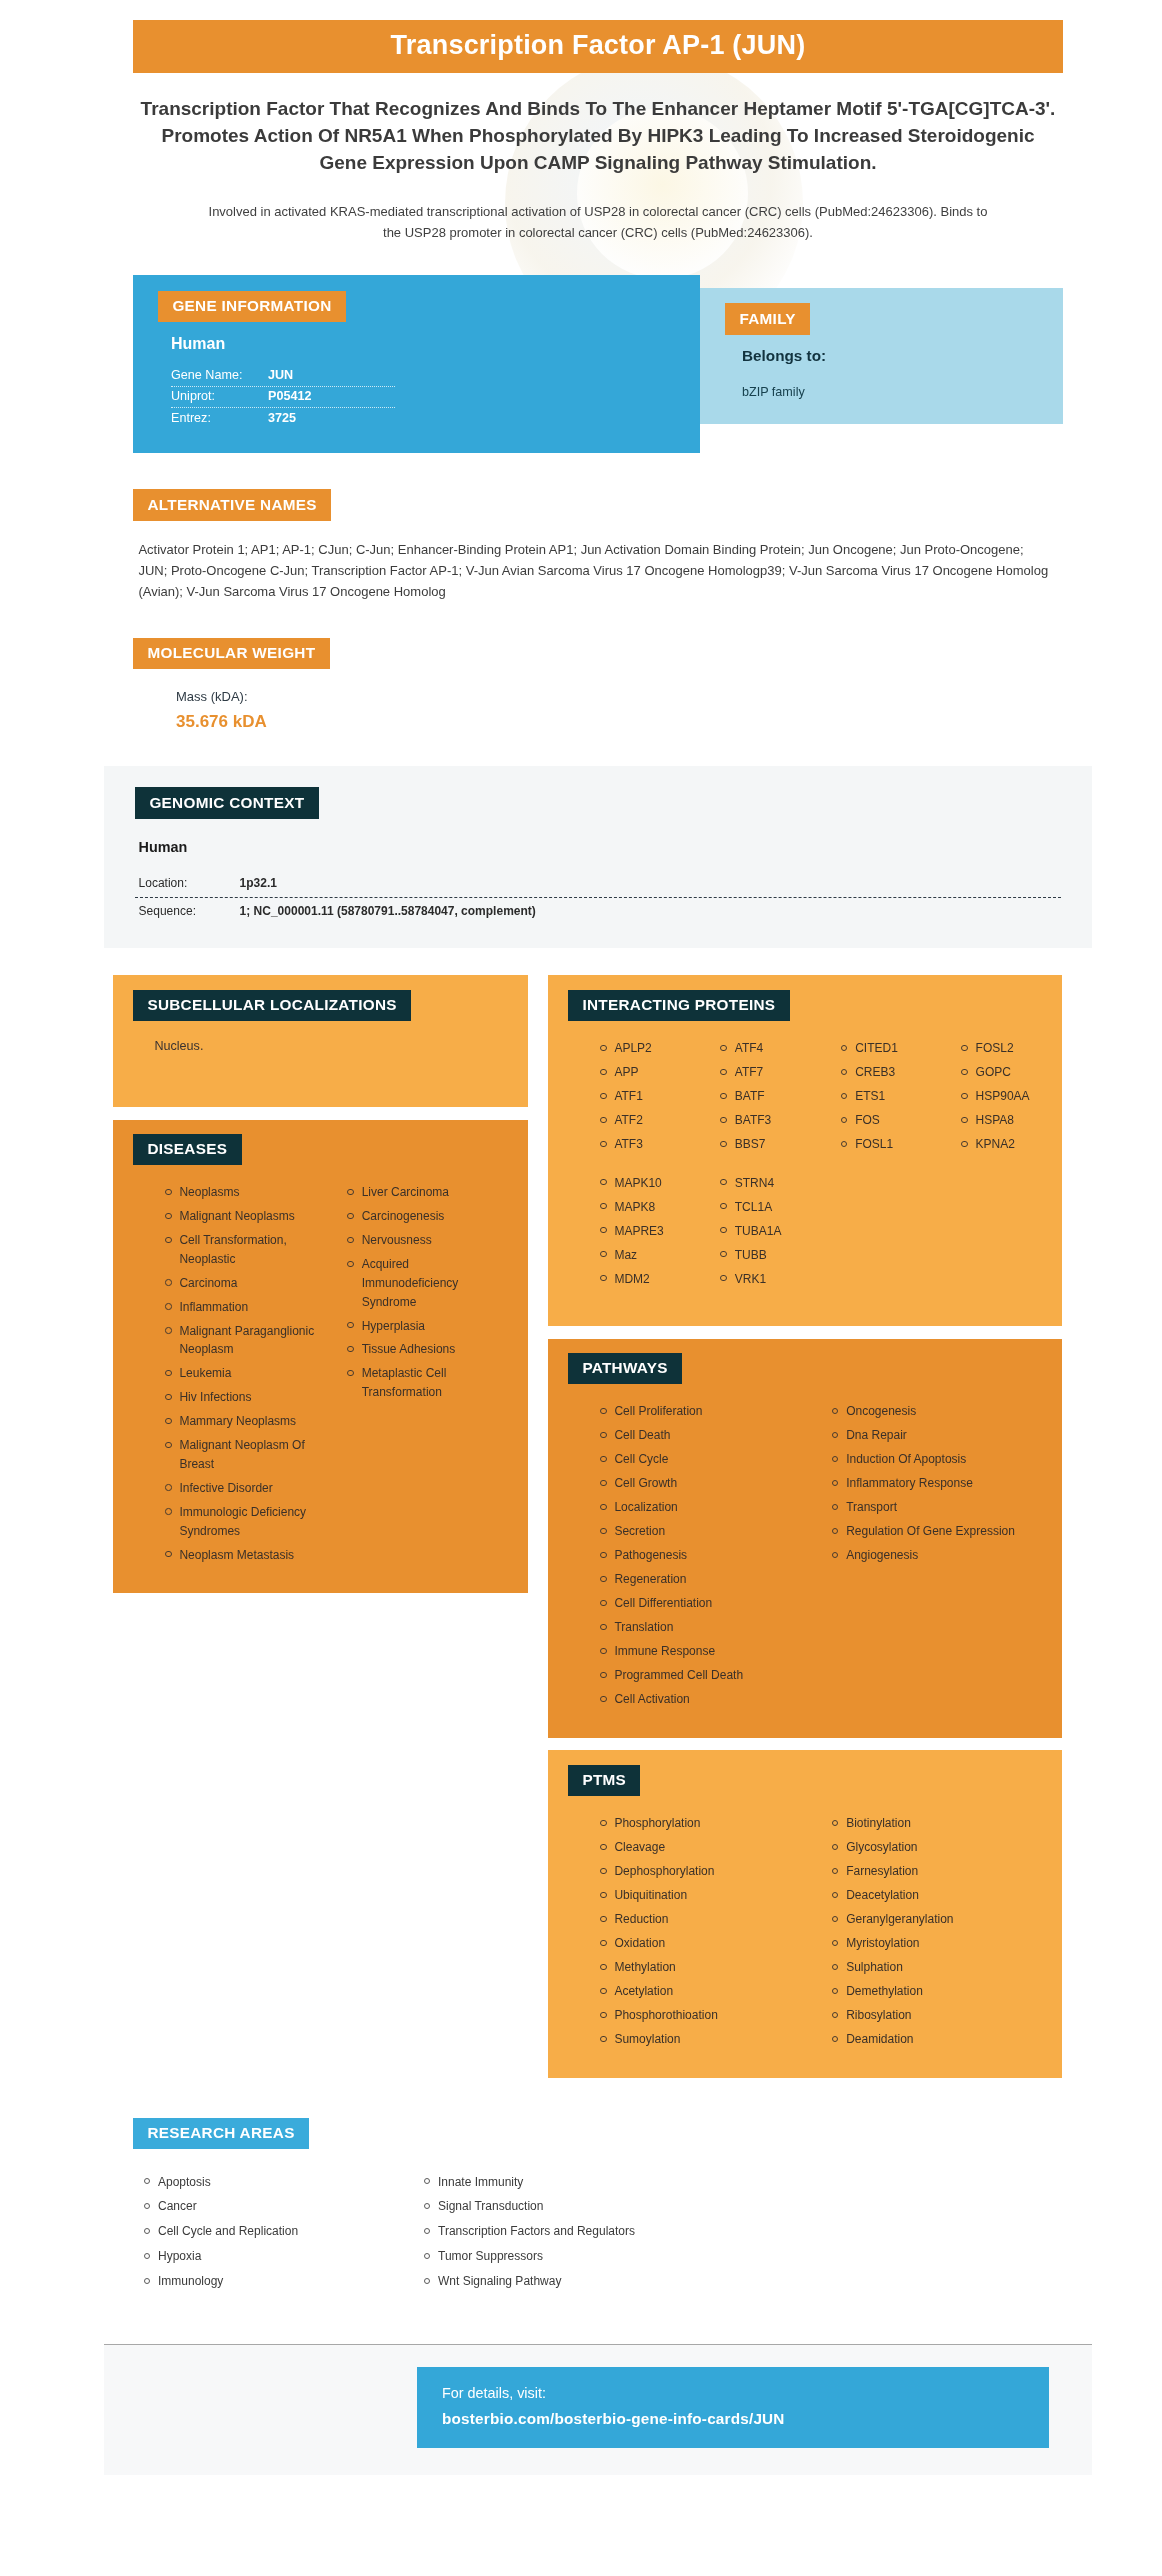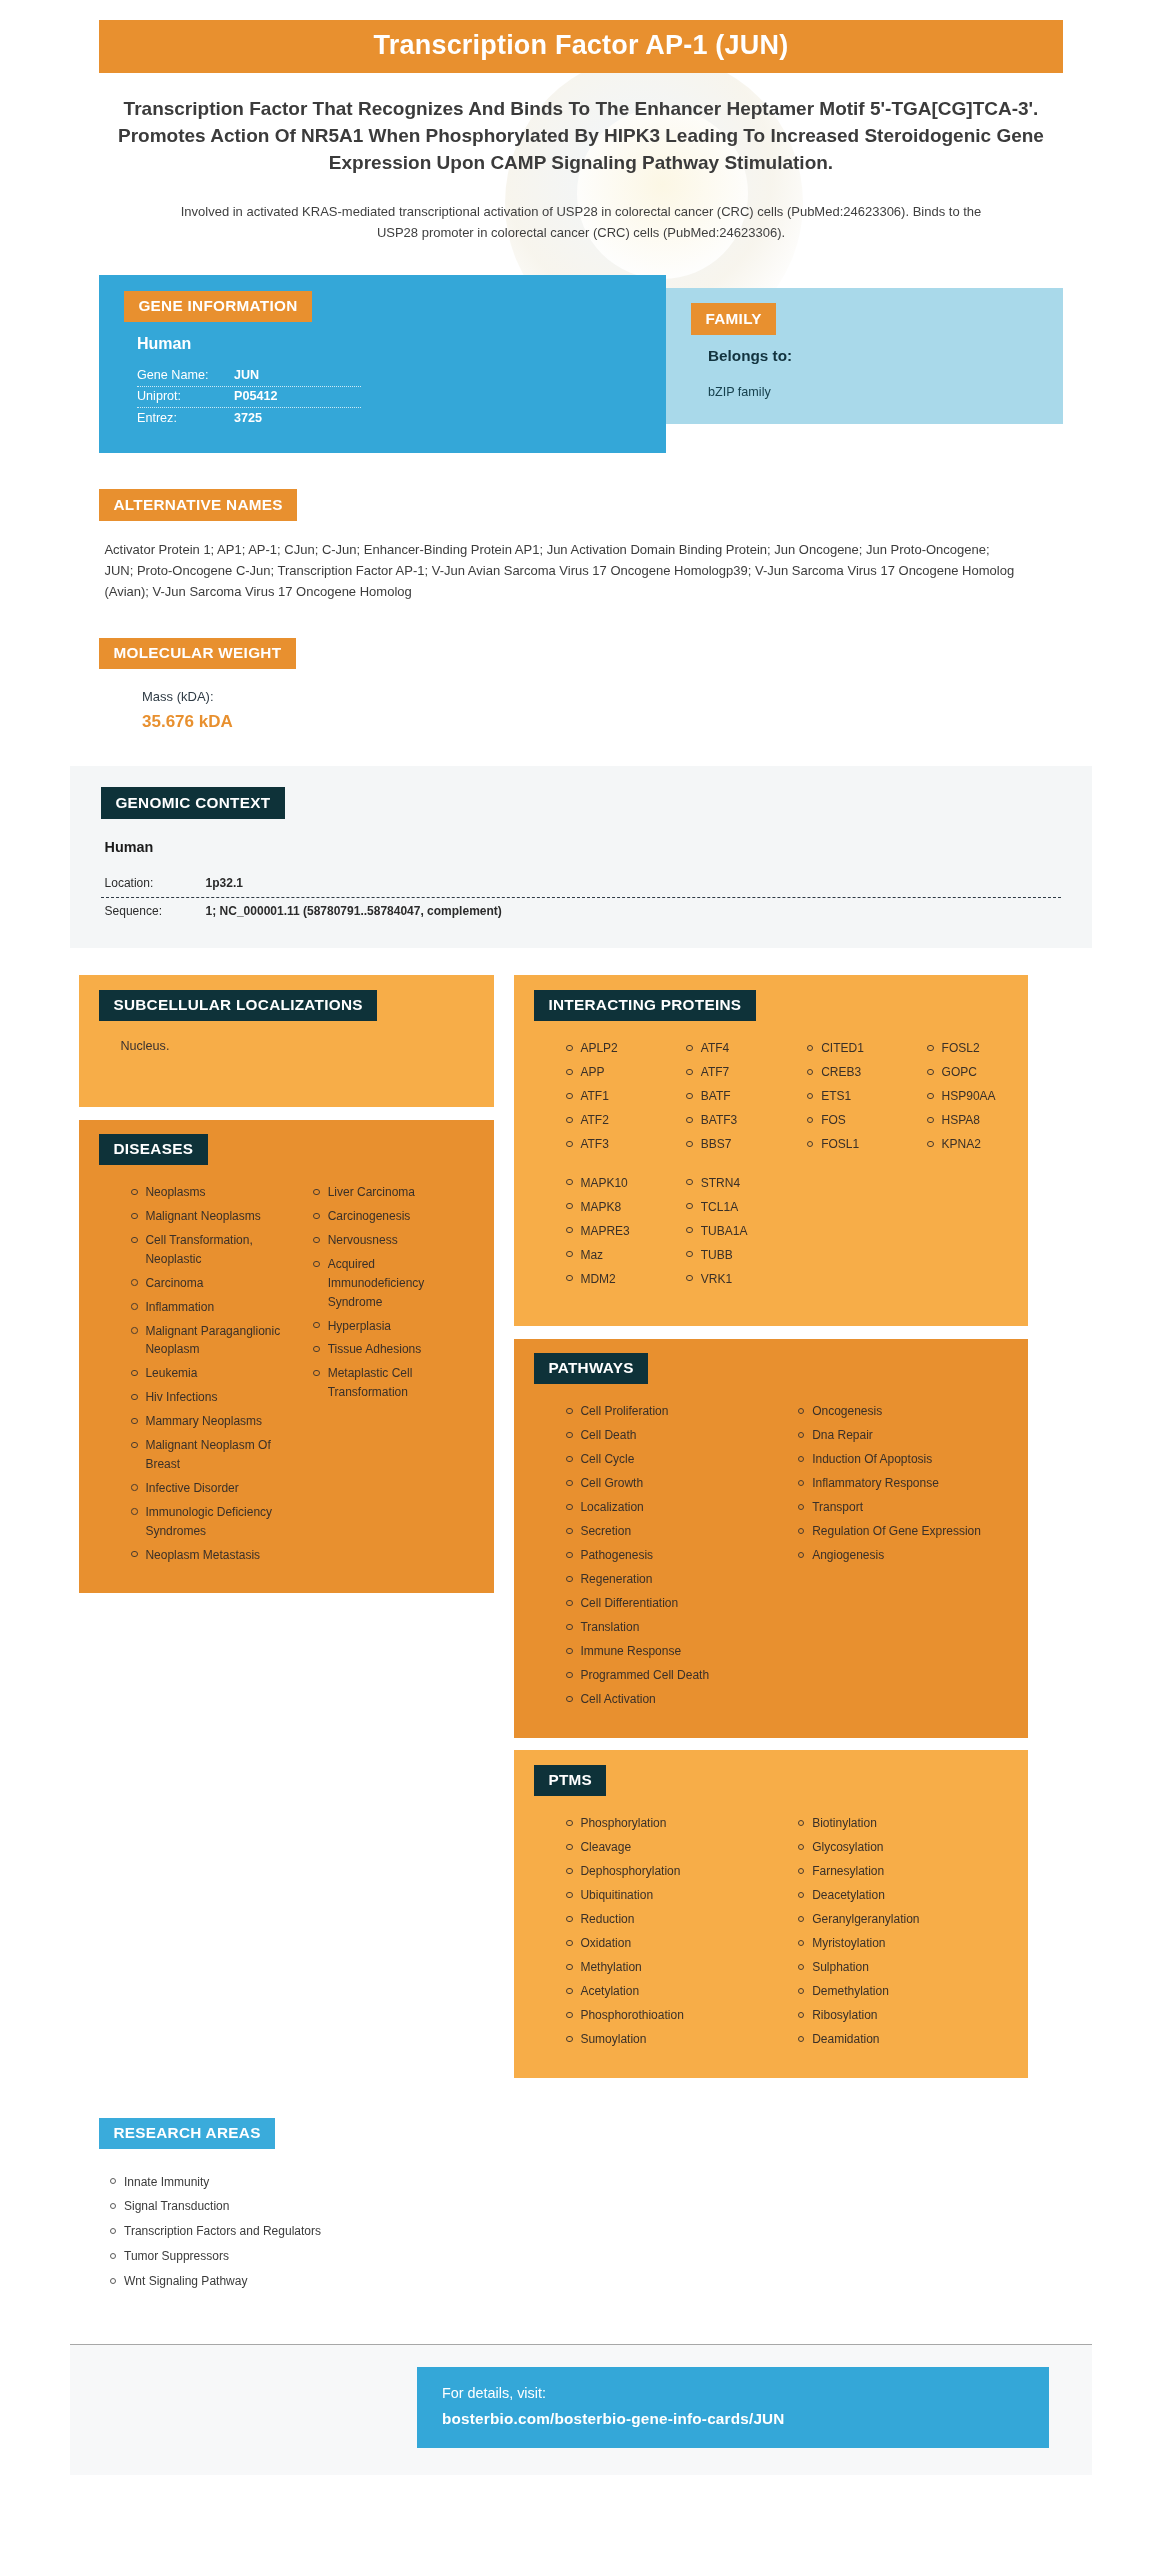--- a/index.html
+++ b/index.html
@@ -29,21 +29,21 @@
   }
   .watermark2{
     position:absolute;
     top:108px;left:577px;
     width:171px;height:171px;
     border-radius:50%;
     background:radial-gradient(circle at 50% 45%, #fdf7e2 0%, #ffffff 75%);
     opacity:.9;
     z-index:0;
   }
-  .content{position:relative;z-index:2;}
+  .content{position:relative;z-index:2;margin-left:34px;}
 
   
   .title-bar{
     margin:20px 99px 0 99px;
     background:#e8902f;
     padding:10px 0 11.7px 0;
     text-align:center;
   }
   .title-bar h1{
     margin:0;
@@ -532,20 +532,29 @@
           </div>
         </div>
       </div>
     </div>
 
     <div class="research">
       <span class="tab tab-blue">RESEARCH AREAS</span>
       <div class="research-body">
         <div>
             <ul class="rlist">
+              <li>Apoptosis</li>
+              <li>Cancer</li>
+              <li>Cell Cycle and Replication</li>
+              <li>Hypoxia</li>
+              <li>Immunology</li>
+            </ul>
+          </div>
+        <div>
+            <ul class="rlist">
               <li>Innate Immunity</li>
               <li>Signal Transduction</li>
               <li>Transcription Factors and Regulators</li>
               <li>Tumor Suppressors</li>
               <li>Wnt Signaling Pathway</li>
             </ul>
           </div>
       </div>
     </div>
 

